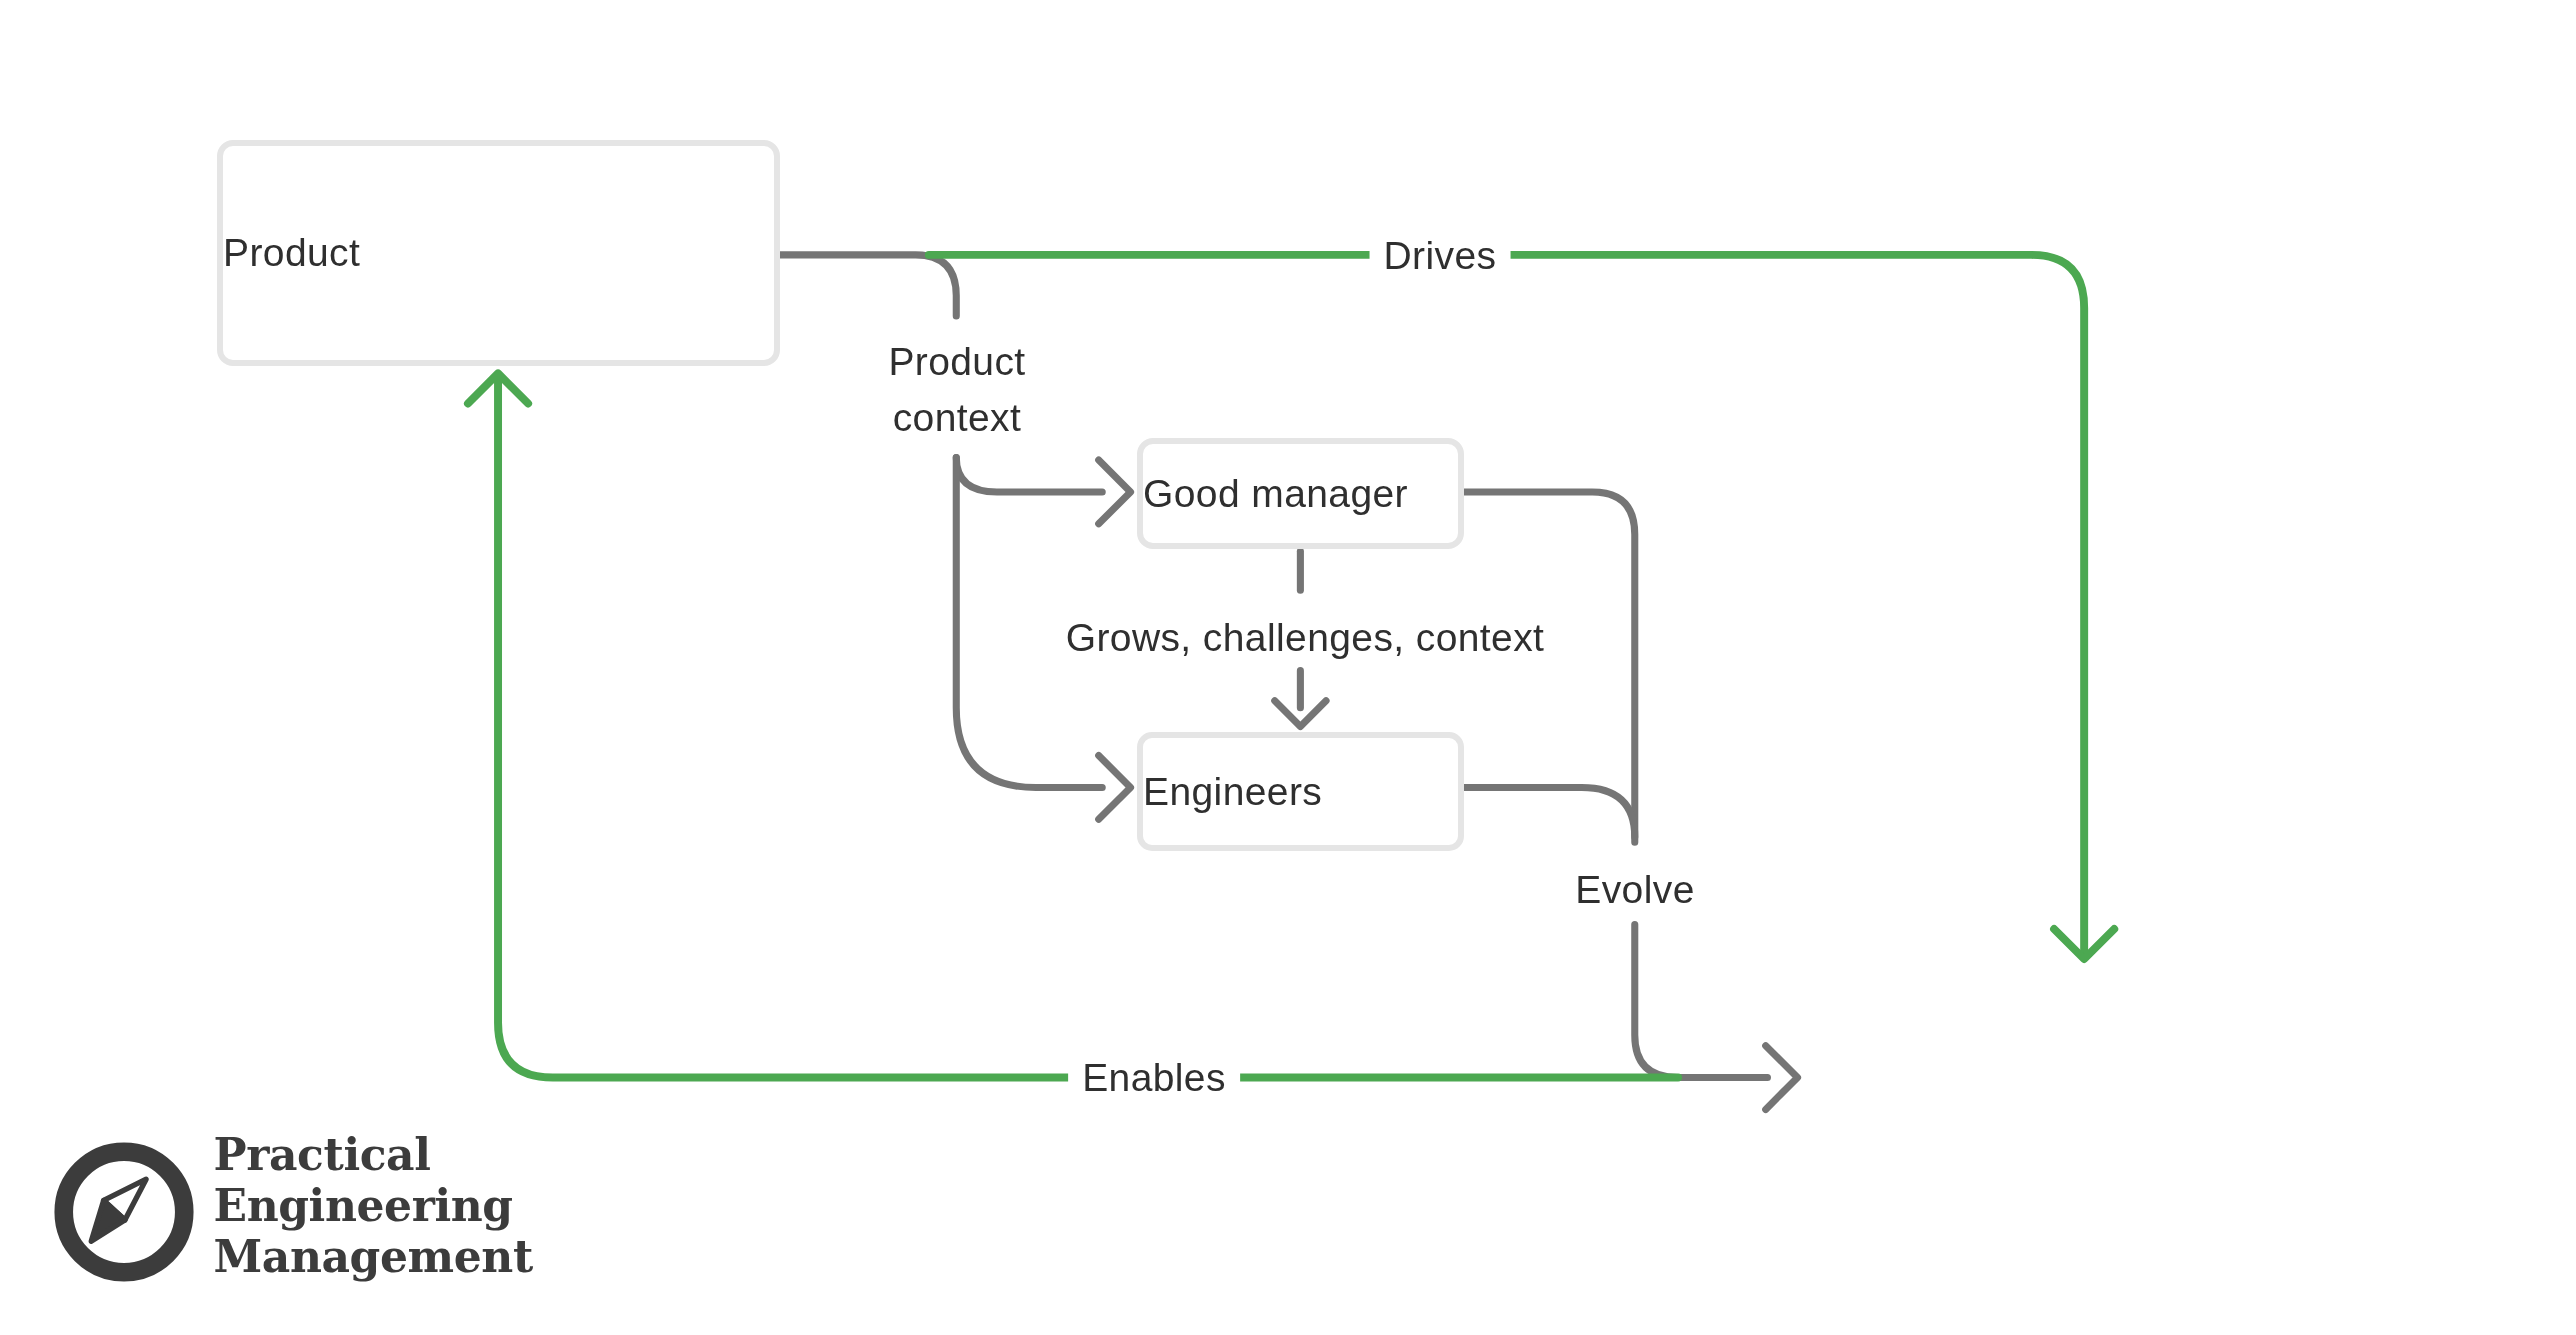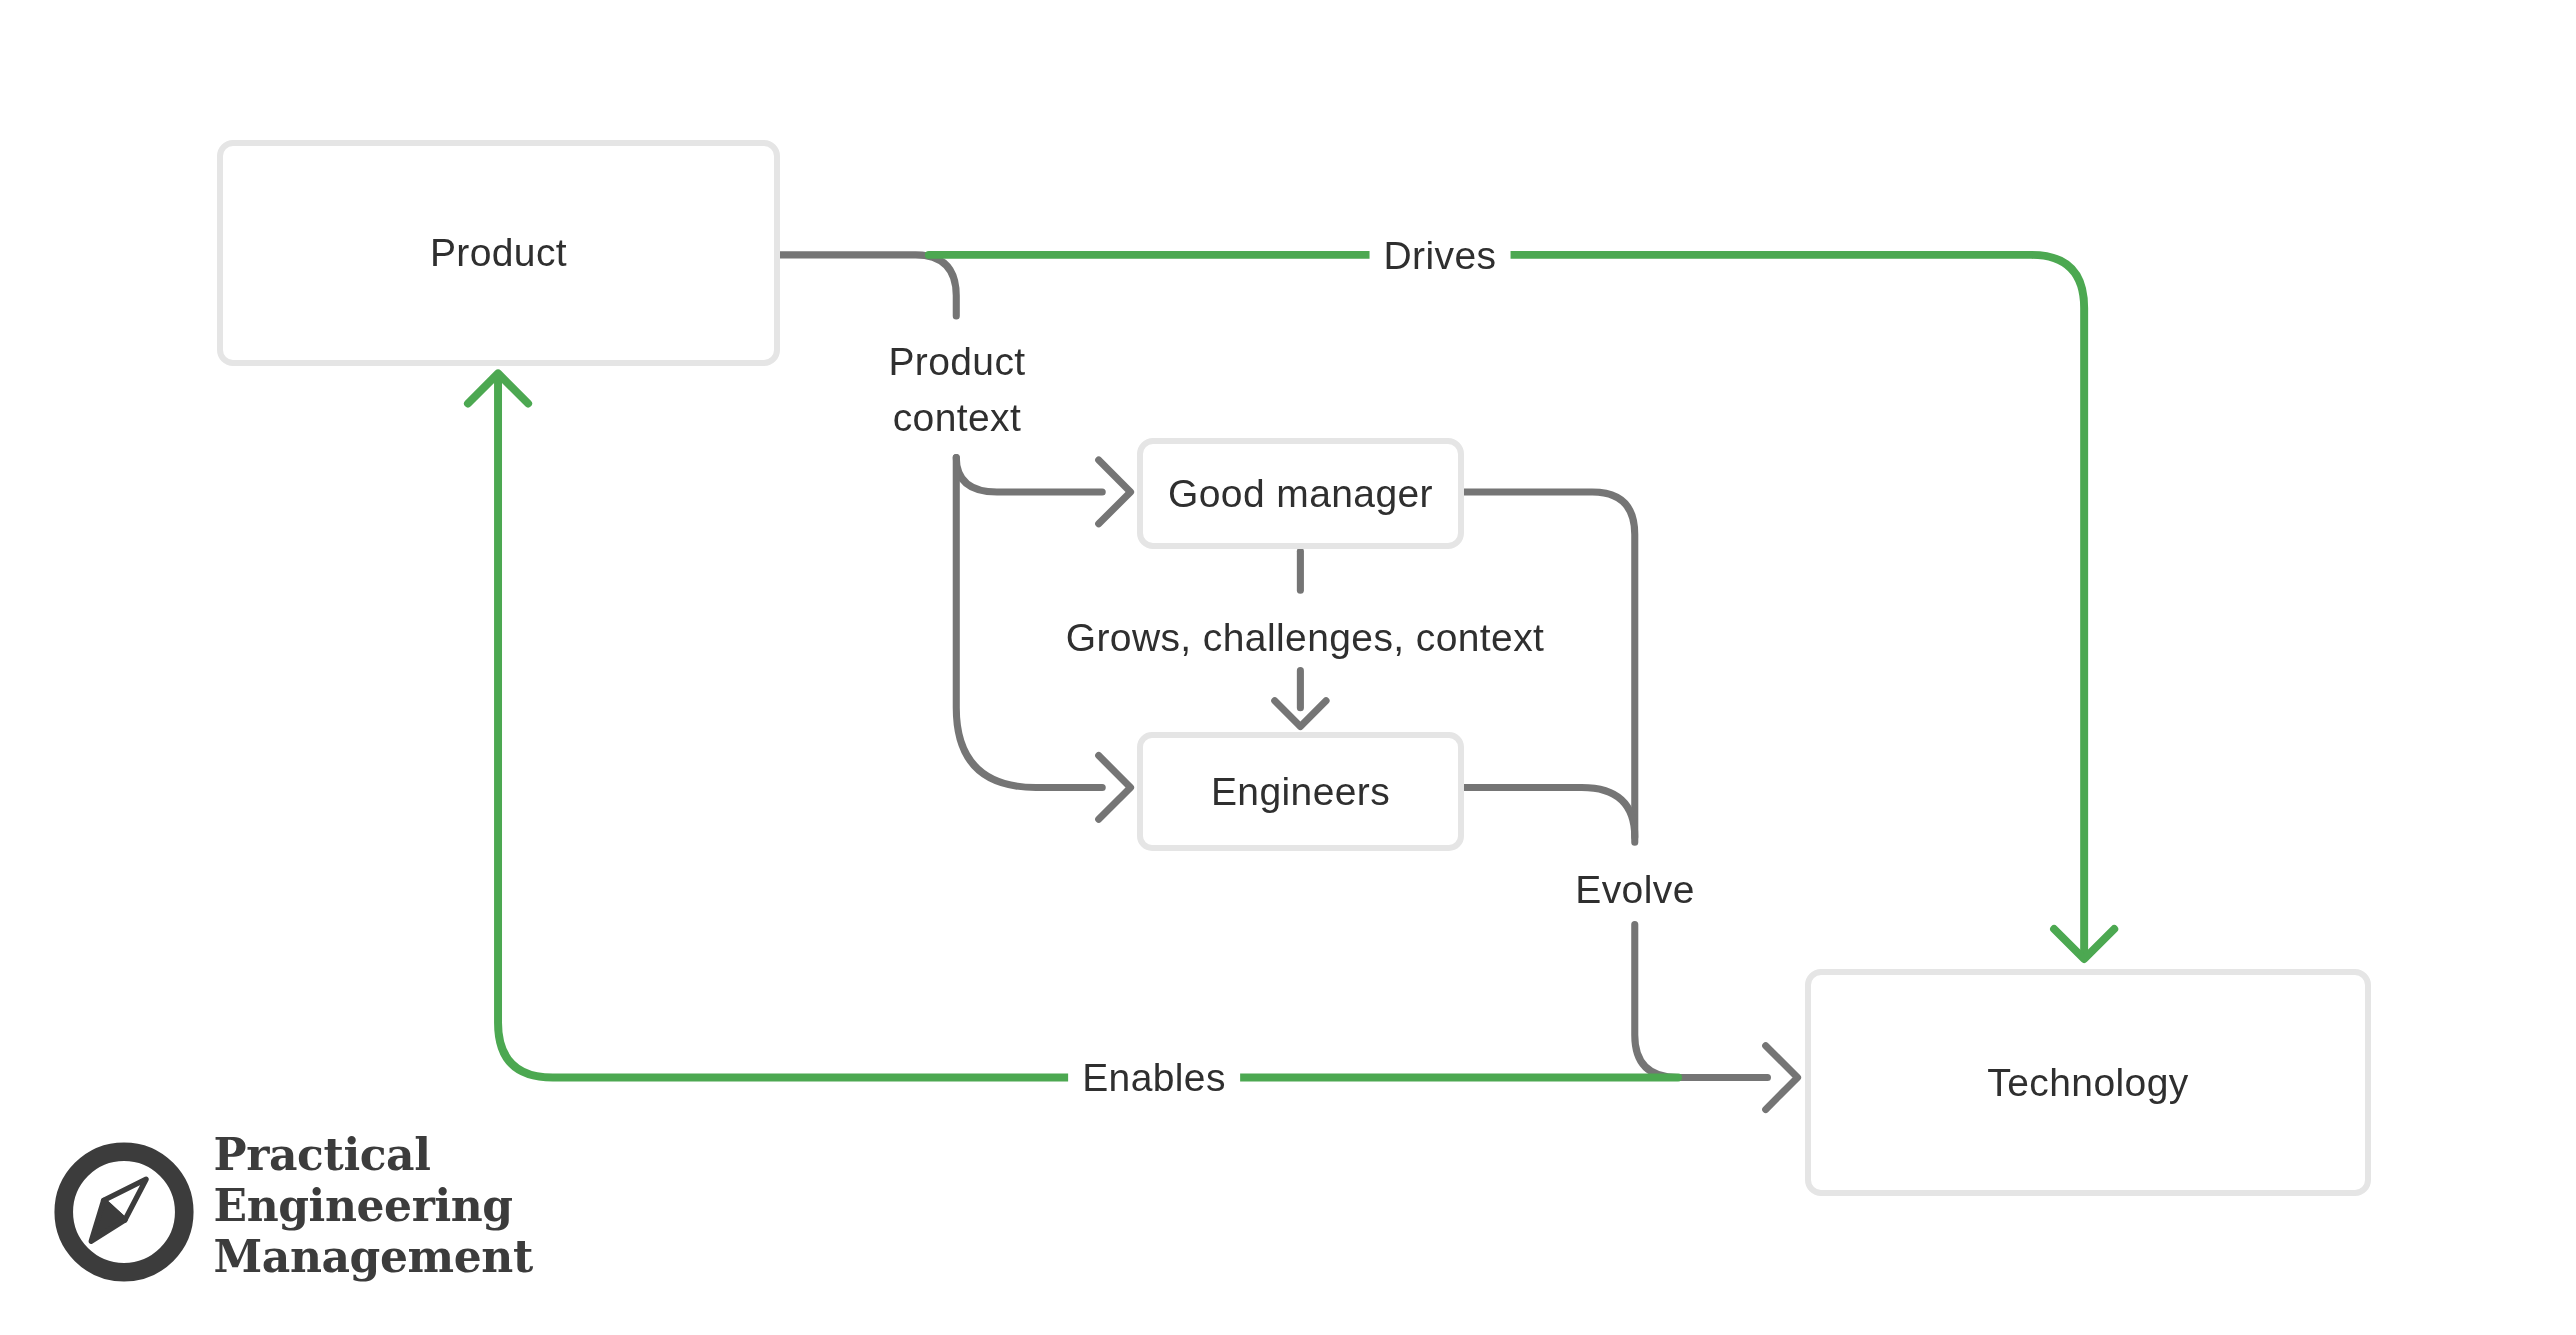--- a/index.html
+++ b/index.html
@@ -20,21 +20,21 @@
     overflow:hidden;
   }
   svg.edges{position:absolute;left:0;top:0;width:2576px;height:1336px;}
   .edge-gray{stroke:var(--gray);stroke-width:8;fill:none;stroke-linecap:round;stroke-linejoin:round;}
   .edge-green{stroke:var(--green);stroke-width:9;fill:none;stroke-linecap:round;stroke-linejoin:round;}
   .node{
     position:absolute;
     background:#fff;
     border:6.2px solid var(--box-border);
     border-radius:16px;
-    display:flex;align-items:center;justify-content:center;
+    display:flex;align-items:center;
     font-size:39px;color:var(--text);
     letter-spacing:0.4px;
   }
   .edge-label{
     position:absolute;
     transform:translate(-50%,-50%);
     background:var(--bg);
     padding:3.5px 14px;
     font-size:39px;color:var(--text);
     white-space:nowrap;
@@ -94,23 +94,20 @@
   </div>
 
   <div class="node" style="left:1137px;top:438px;width:327px;height:111px;">
     <span>Good manager</span>
   </div>
 
   <div class="node" style="left:1137px;top:732px;width:327px;height:119px;border-radius:15px;">
     <span>Engineers</span>
   </div>
 
-  <div class="node" style="left:1805px;top:969px;width:566px;height:227px;">
-    <span>Technology</span>
-  </div>
 
   <div class="edge-label" style="left:1440px;top:255px;">Drives</div>
 
   <div class="edge-label wrap" style="left:957px;top:389px;">Product context</div>
 
   <div class="edge-label" style="left:1305px;top:637px;">Grows, challenges, context</div>
 
   <div class="edge-label" style="left:1635px;top:889px;">Evolve</div>
 
   <div class="edge-label" style="left:1154px;top:1077px;">Enables</div>

